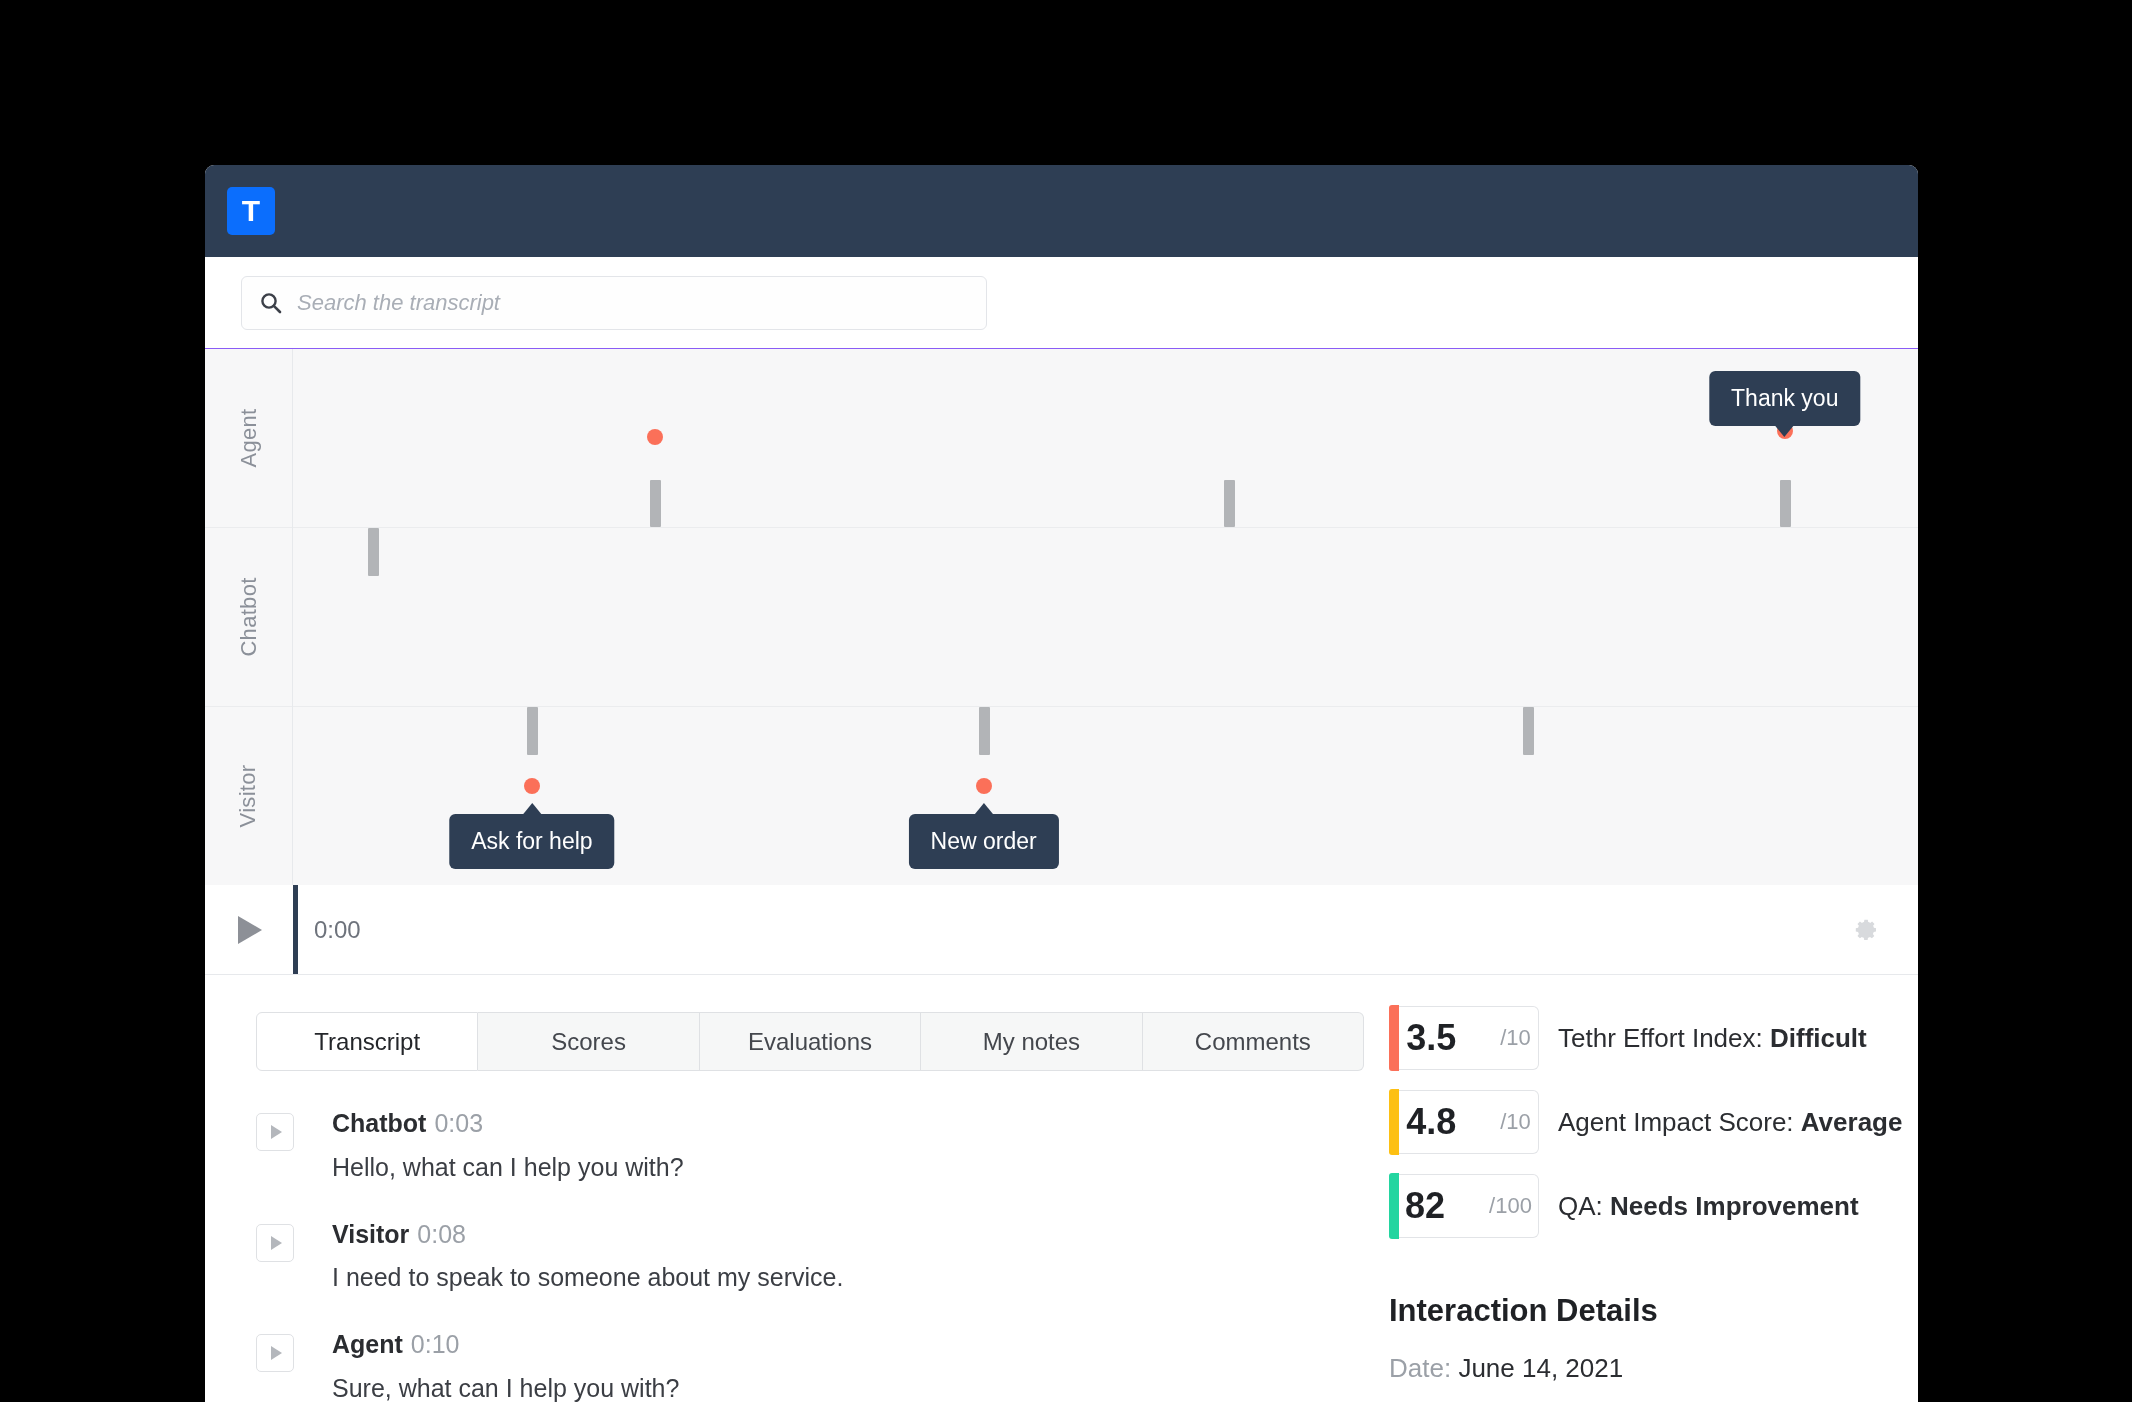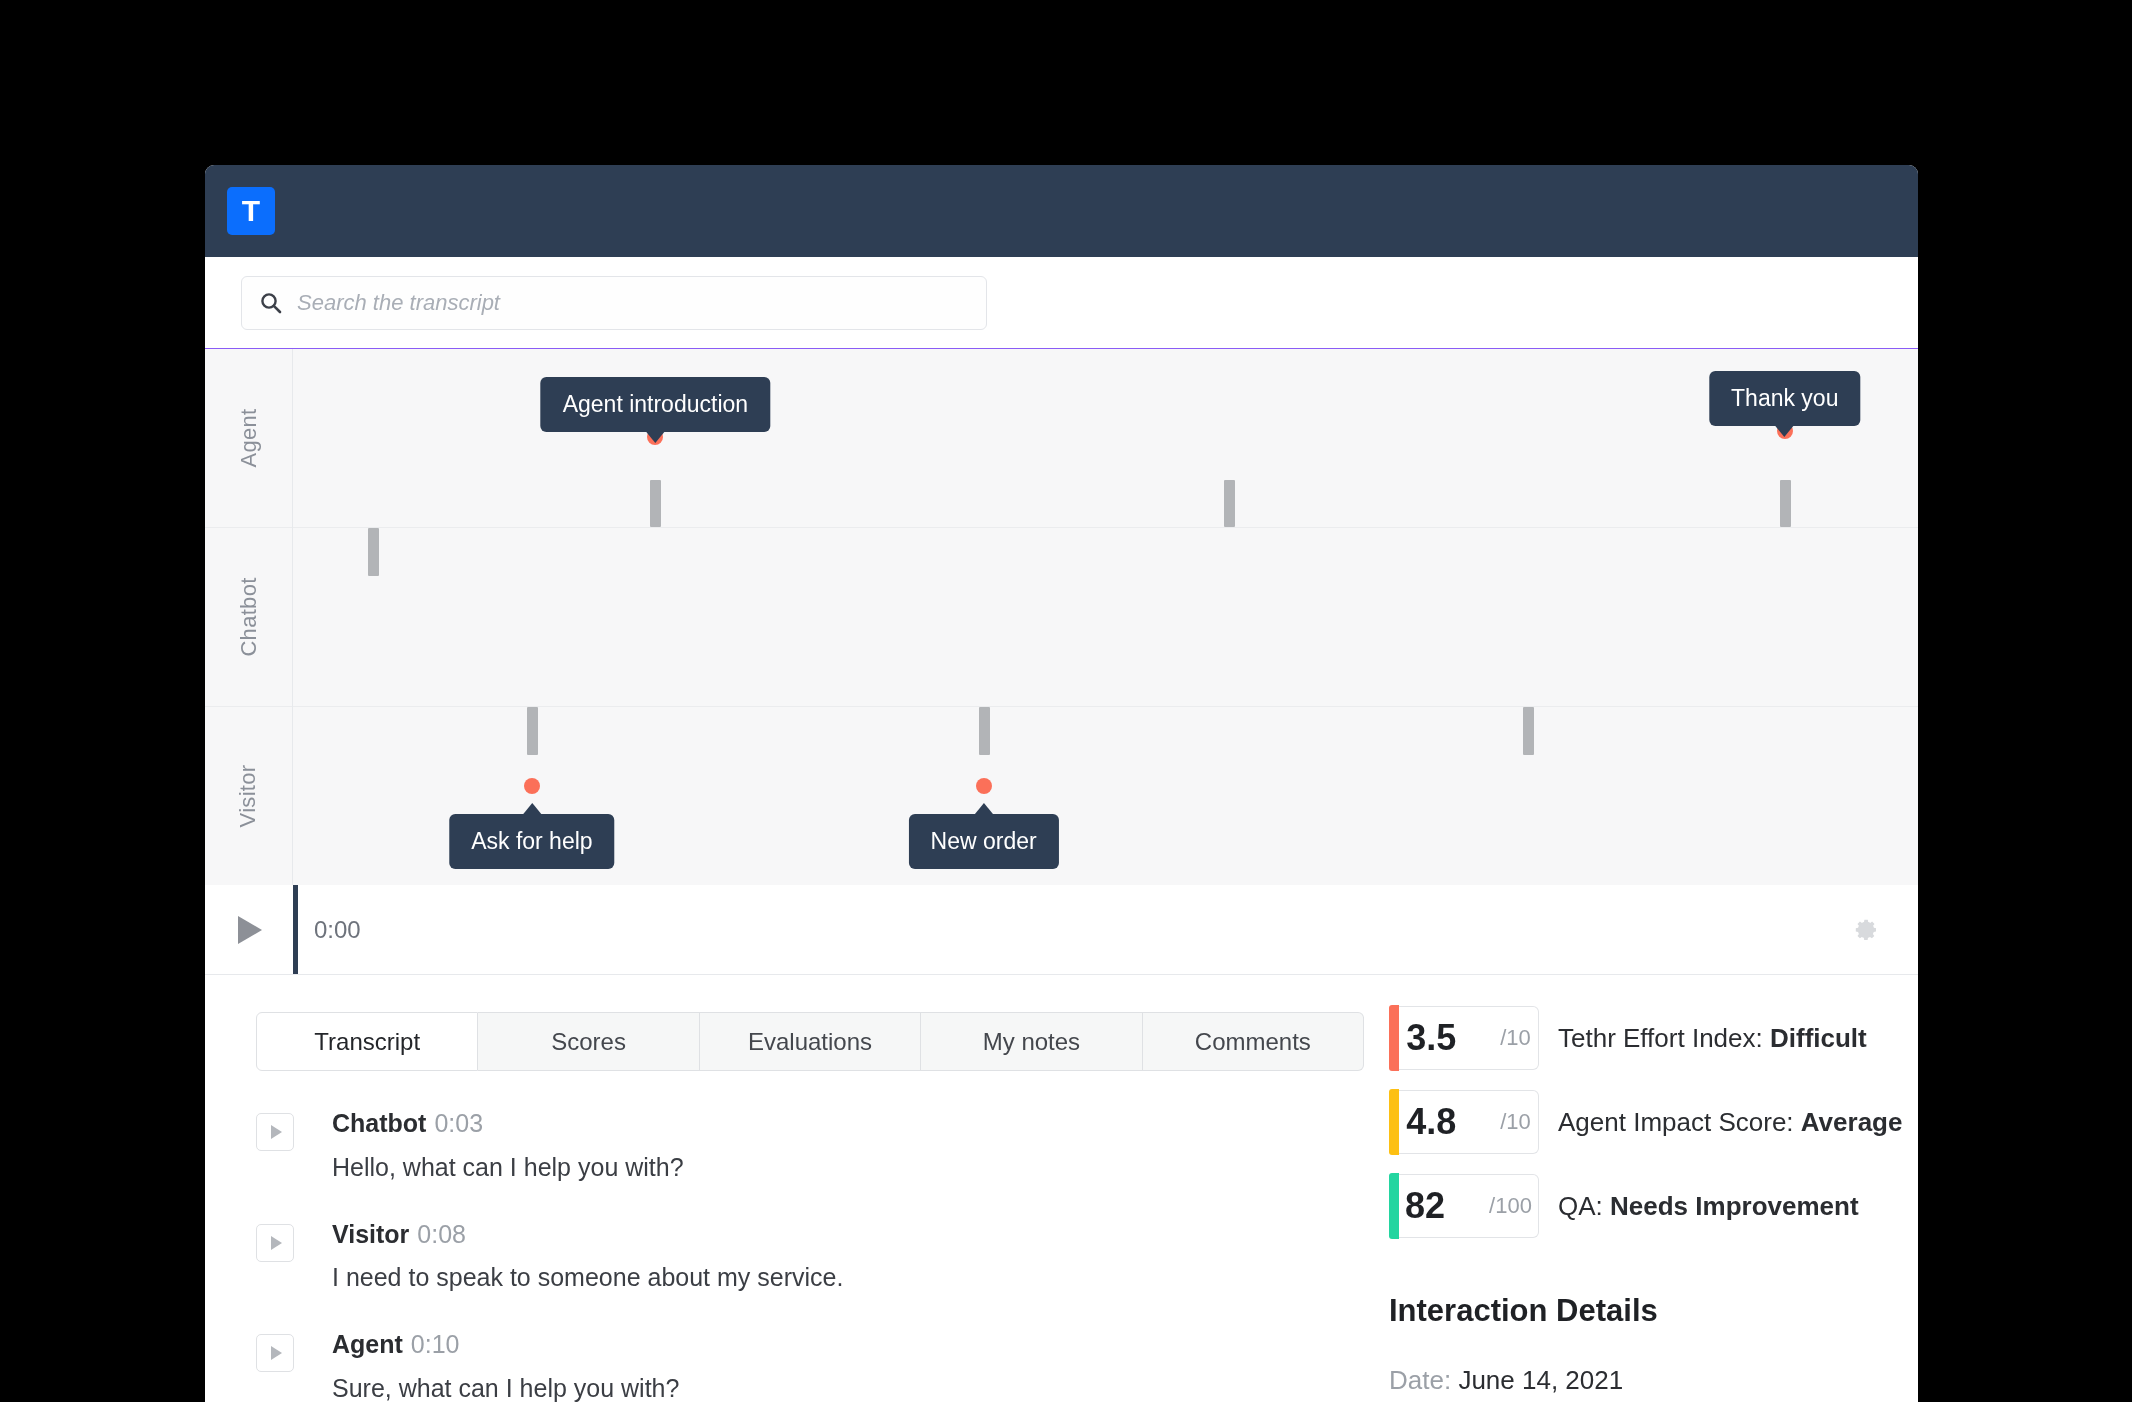--- a/index.html
+++ b/index.html
@@ -276,21 +276,21 @@
   }
   .sc-text b { font-weight: bold; }
 
   .details-title {
     margin-top: 54px;
     font-size: 31px;
     font-weight: bold;
     color: #1f2125;
   }
   .detail-line {
-    margin-top: 36px;
+    margin-top: 24px;
     font-size: 26px;
     color: #2b2d31;
   }
   .detail-line .k { color: #9ba0a7; }
 </style>
 </head>
 <body>
 
 <div id="app-window">
 
@@ -323,21 +323,20 @@
         </div>
     </div>
     <div class="tl-rows">
 
       <div class="tl-row">
         <div class="bar bottom" style="left:22.3%; height:47px;"></div>
         <div class="bar bottom" style="left:57.6%; height:47px;"></div>
         <div class="bar bottom" style="left:91.8%; height:47px;"></div>
         <div class="dot" style="left:22.3%; top:80px;"></div>
         <div class="dot" style="left:91.8%; top:74px;"></div>
-        <div class="tip below" style="left:22.3%; top:28px;">Agent introduction</div>
         <div class="tip below" style="left:91.8%; top:22px;">Thank you</div>
       </div>
 
       <div class="tl-row">
         <div class="bar top" style="left:4.9%; height:48px;"></div>
       </div>
 
       <div class="tl-row">
         <div class="bar top" style="left:14.7%; height:48px;"></div>
         <div class="bar top" style="left:42.5%; height:48px;"></div>

